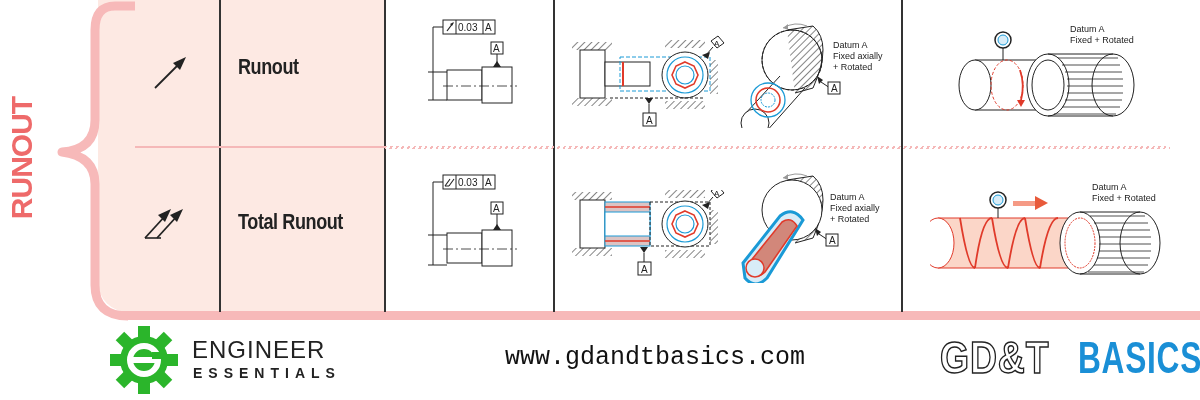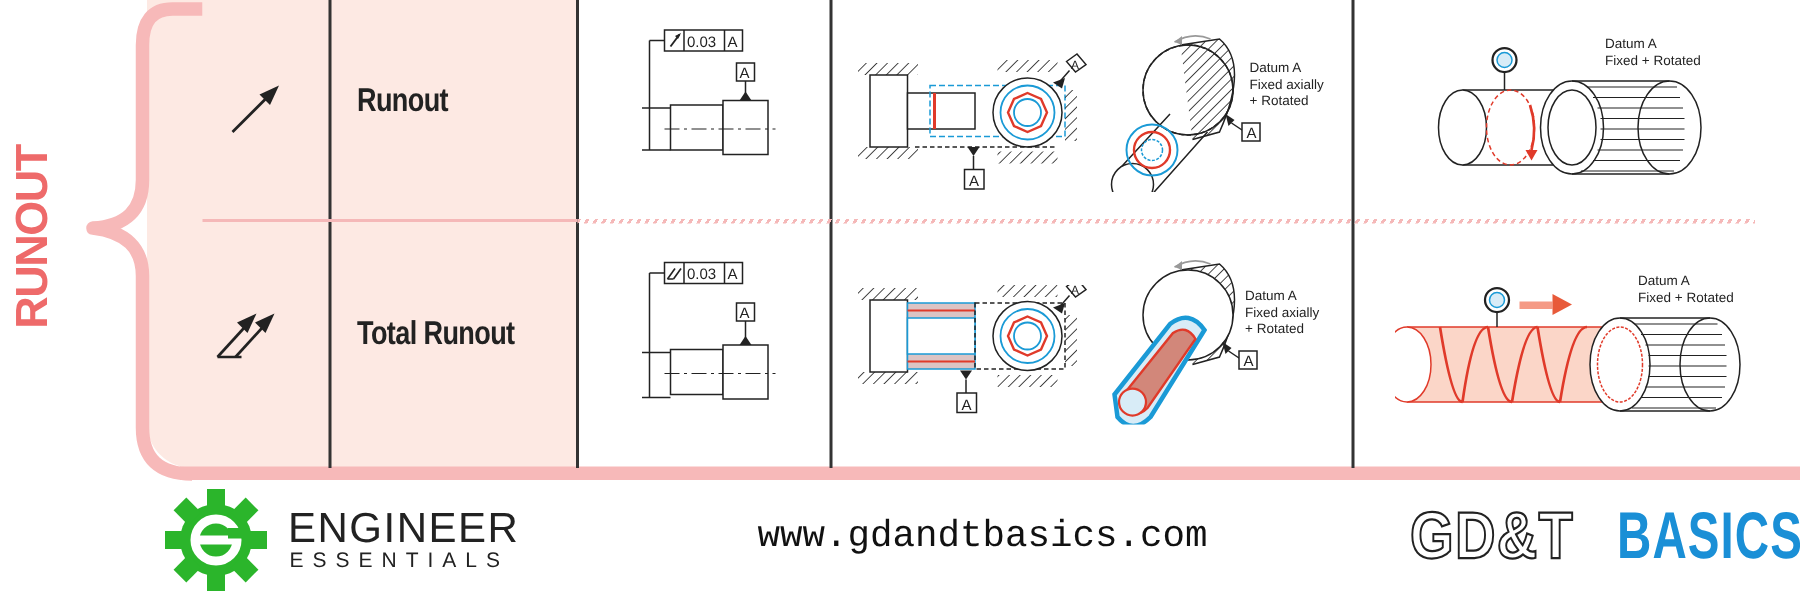--- a/index.html
+++ b/index.html
@@ -29,22 +29,22 @@
     background: repeating-linear-gradient(120deg, #f5b8b8 0 2px, transparent 2px 5px); }
 
   .cell { position: absolute; }
   .name {
     position: absolute; font-family: "Liberation Sans", sans-serif; font-weight: bold;
     font-size: 22px; color: #222; letter-spacing: -0.5px; transform: scaleX(0.82); transform-origin: left center;
   }
   svg text { font-family: "Liberation Sans", sans-serif; }
 
   .footer-logo { position: absolute; left: 108px; top: 324px; width: 72px; height: 72px; }
-  .brand-name { position: absolute; left: 192px; top: 336px; font-size: 28px; color: #222; letter-spacing: 1px; font-family: "Liberation Sans", sans-serif; }
-  .brand-sub { position: absolute; left: 193px; top: 365px; font-size: 14px; color: #222; letter-spacing: 6px; font-family: "Liberation Sans", sans-serif; }
+  .brand-name { position: absolute; left: 192px; top: 336px; font-size: 24px; color: #222; letter-spacing: 1px; font-family: "Liberation Sans", sans-serif; }
+  .brand-sub { position: absolute; left: 193px; top: 365px; font-size: 14px; color: #222; letter-spacing: 6px; font-family: "Liberation Sans", sans-serif; font-weight: bold; }
   .url { position: absolute; left: 505px; top: 343px; font-size: 25px; color: #111; font-family: Liberation Mono, monospace; }
   .gdt { position: absolute; left: 940px; top: 333px; font-size: 44px; font-weight: bold; color: #fff;
     -webkit-text-stroke: 1.5px #222; letter-spacing: 1px; transform: scaleX(0.85); transform-origin: left center; font-family: "Liberation Sans", sans-serif; }
   .basics { position: absolute; left: 1078px; top: 333px; font-size: 44px; font-weight: bold; color: #1a8fd6;
     transform: scaleX(0.72); transform-origin: left center; letter-spacing: 1px; font-family: "Liberation Sans", sans-serif; }
 </style>
 </head>
 <body>
 
 <div class="category-label">

